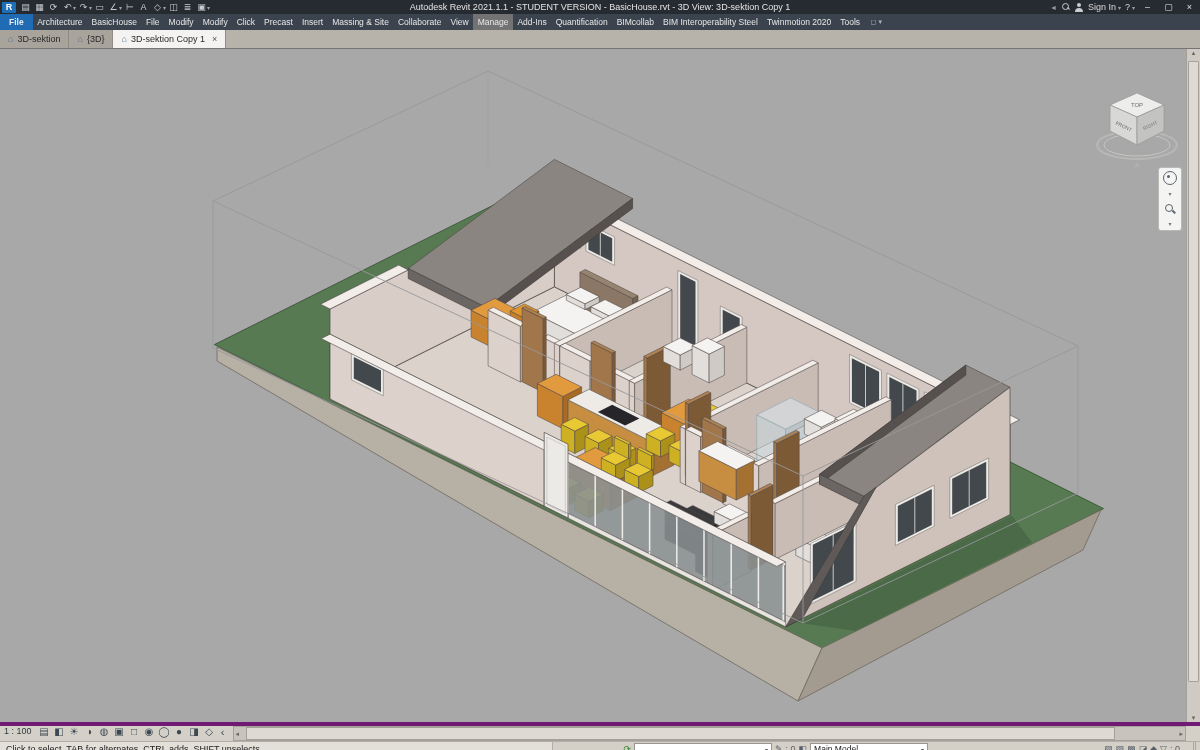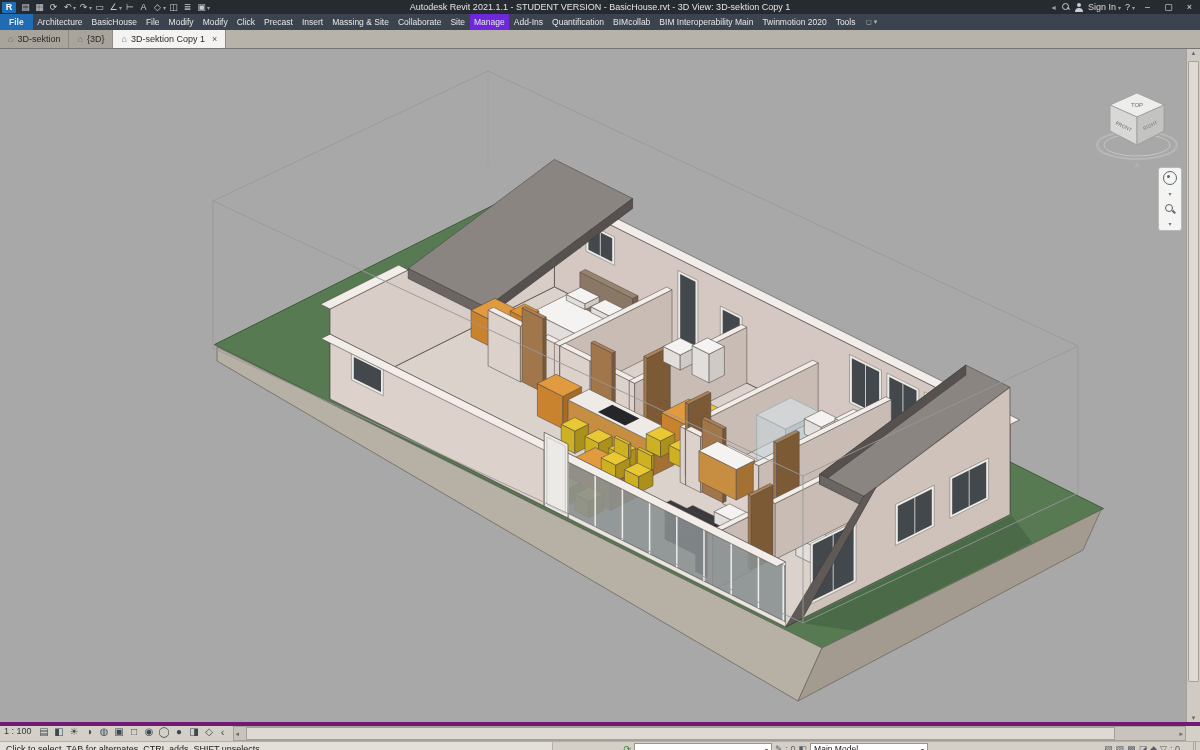--- a/index.html
+++ b/index.html
@@ -21,21 +21,21 @@
   .mag::after{content:'';position:absolute;left:6px;top:6px;width:3px;height:1.2px;background:#c9ccd1;transform:rotate(45deg)}
   .person{position:relative;width:9px;height:9px}
   .person::before{content:'';position:absolute;top:0;left:2.5px;width:4px;height:4px;border-radius:50%;background:#c9ccd1}
   .person::after{content:'';position:absolute;bottom:0;left:0.5px;width:8px;height:3.5px;border-radius:4px 4px 0 0;background:#c9ccd1}
   .winbtn{width:17px;height:14px;display:flex;align-items:center;justify-content:center;font-size:9px;color:#e0e0e0}
 
   
   .ribbontabs{height:16px;background:#3a434e;display:flex;align-items:stretch;font-size:8.5px;color:#e8e8e8}
   .ftab{background:#1f6cb5;padding:0 9px;display:flex;align-items:center;font-weight:bold}
   .rtab{padding:0 4.5px;display:flex;align-items:center;white-space:nowrap;cursor:default}
-  .rtab.active{background:#6d28d9}
+  .rtab.active{background:#737373}
   .rend{margin-left:6px;display:flex;align-items:center;gap:2px;color:#aeb4bb;font-size:7px}
 
   
   .viewtabs{height:18px;background:#b7b2aa;display:flex;align-items:stretch;font-size:9px;color:#2a2a2a}
   .vtab{display:flex;align-items:center;padding:0 8px;background:#a8a39b;border-right:1px solid #8f8a82;gap:4px;white-space:nowrap}
   .vtab.active{background:#f4f3f1}
   .vicon{color:#4a6a8a;font-size:9px}
   .vclose{color:#555;font-size:9px;margin-left:3px}
 
   
@@ -123,26 +123,26 @@
     <div class="rtab">Architecture</div>
     <div class="rtab">BasicHouse</div>
     <div class="rtab">File</div>
     <div class="rtab">Modify</div>
     <div class="rtab">Modify</div>
     <div class="rtab">Click</div>
     <div class="rtab">Precast</div>
     <div class="rtab">Insert</div>
     <div class="rtab">Massing &amp; Site</div>
     <div class="rtab">Collaborate</div>
-    <div class="rtab">Site</div>
+    <div class="rtab">View</div>
     <div class="rtab active">Manage</div>
     <div class="rtab">Add-Ins</div>
     <div class="rtab">Quantification</div>
     <div class="rtab">BIMcollab</div>
-    <div class="rtab">BIM Interoperability Main</div>
+    <div class="rtab">BIM Interoperability Steel</div>
     <div class="rtab">Twinmotion 2020</div>
     <div class="rtab">Tools</div>
     <div class="rend">
       <span>◻</span>
       <span>▾</span>
     </div>
   </div>
 
   <div class="viewtabs">
     <div class="vtab">

